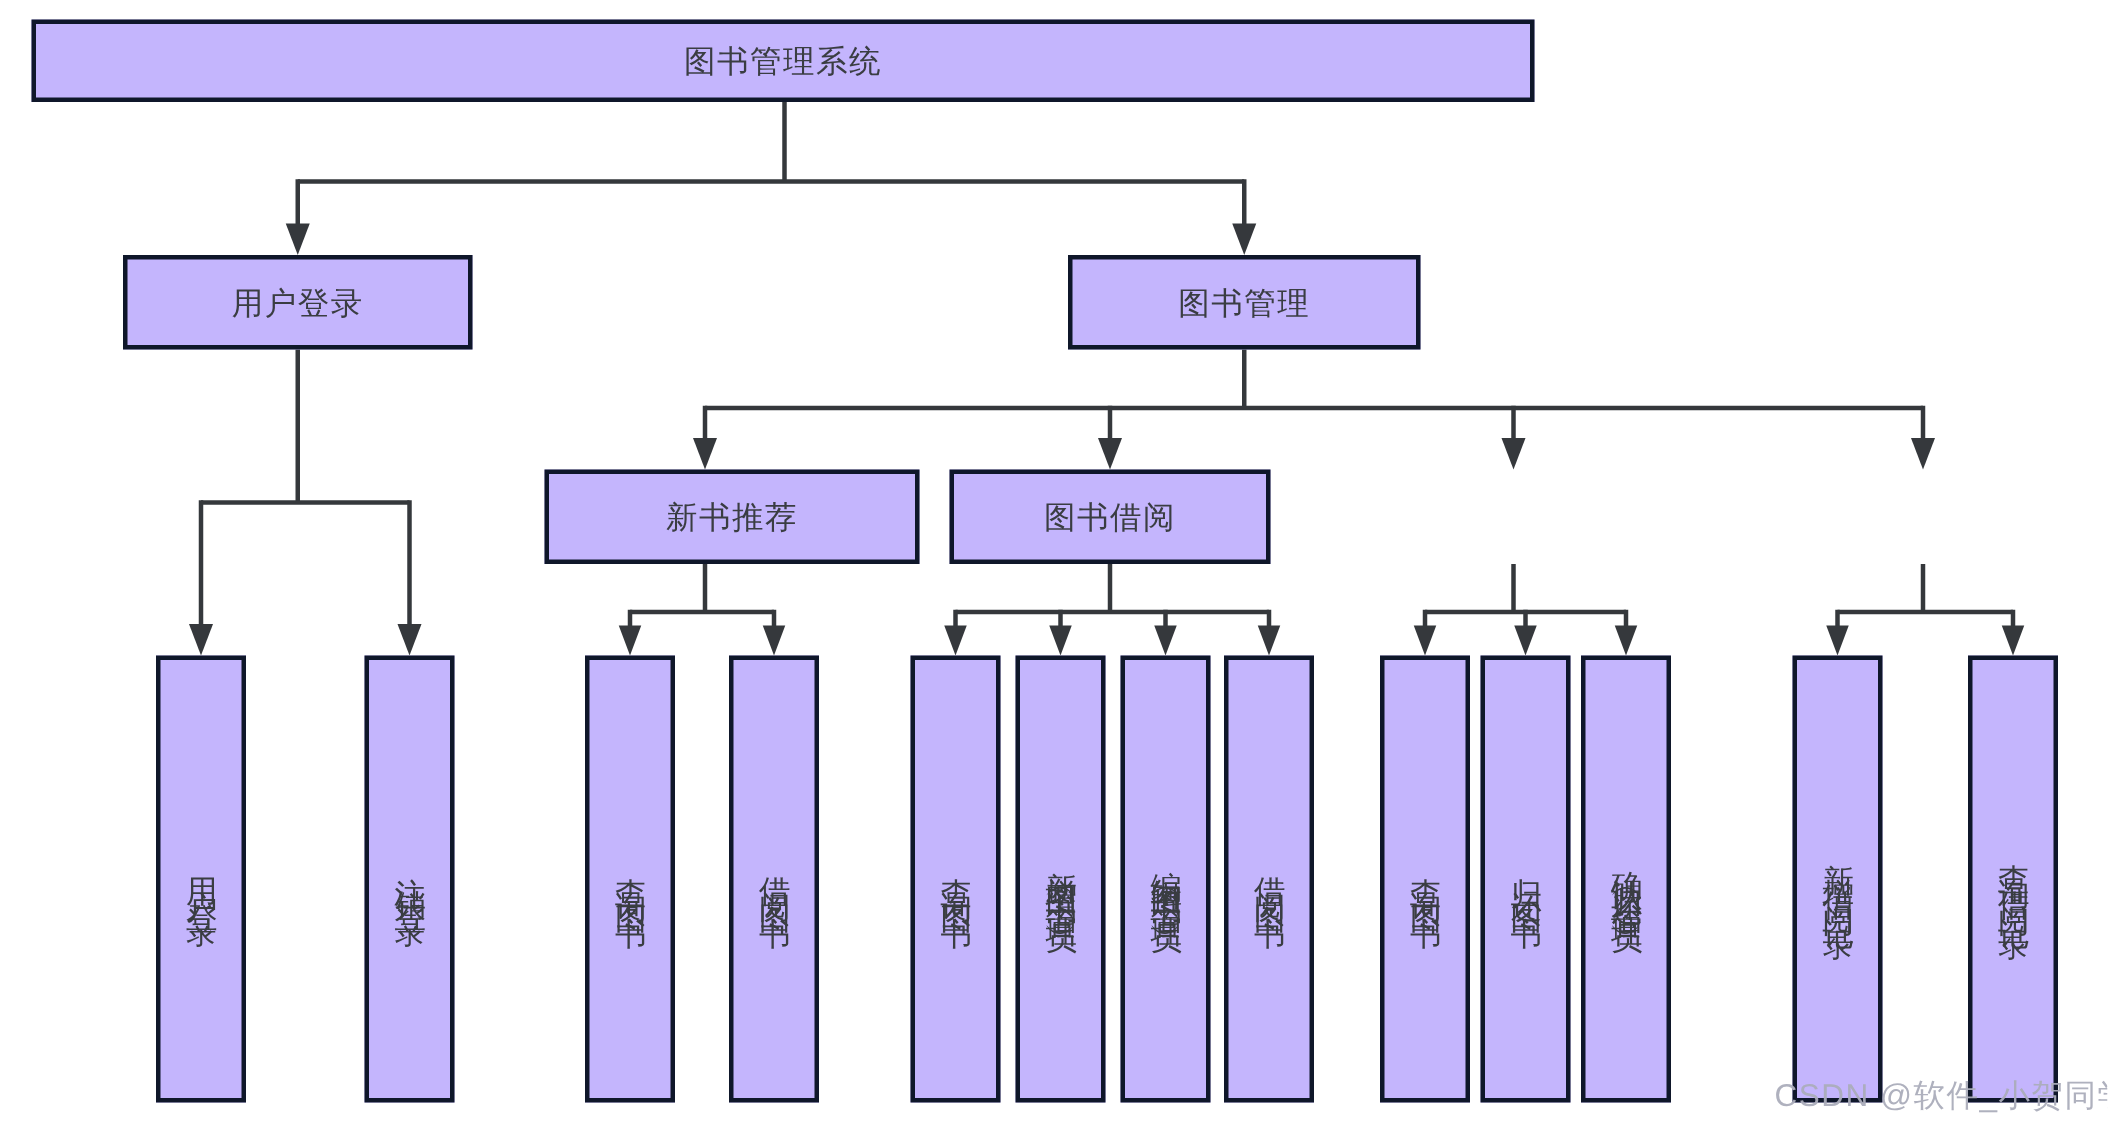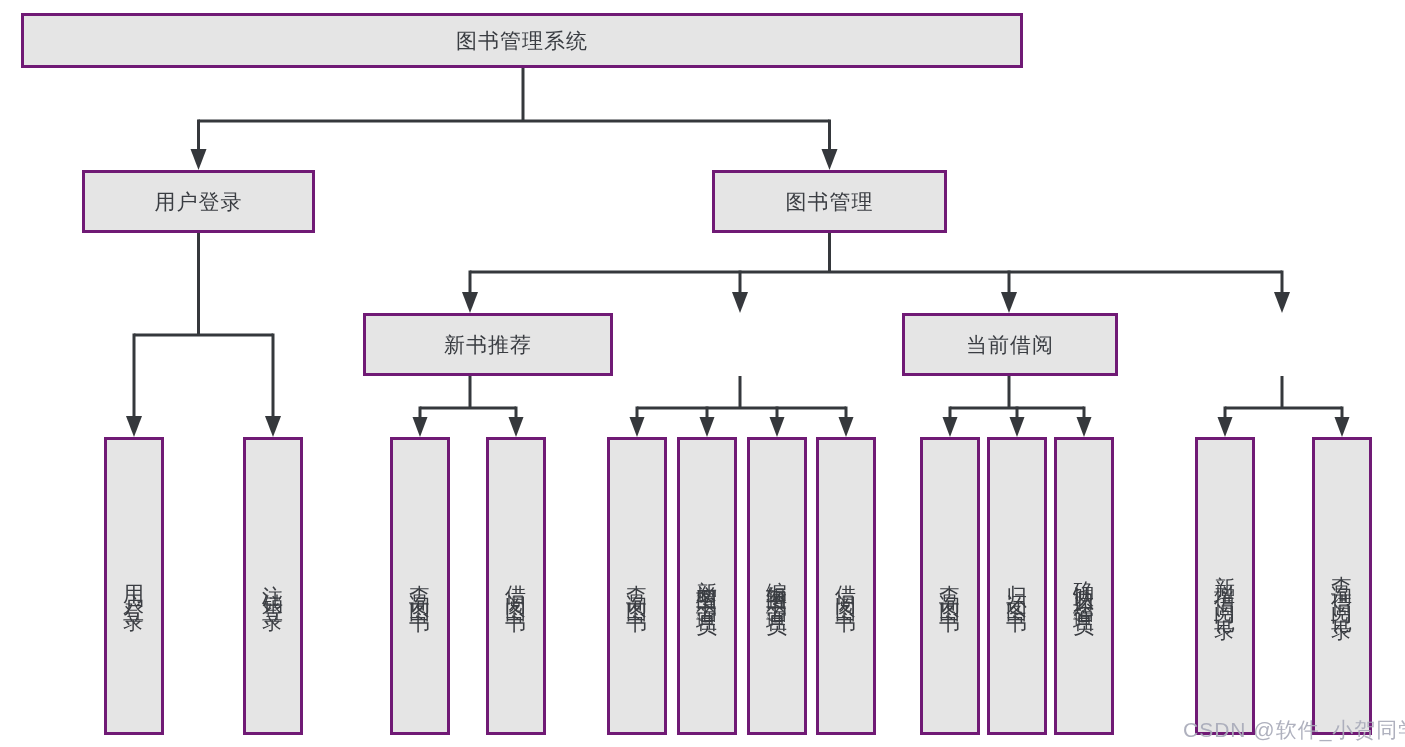--- a/index.html
+++ b/index.html
@@ -12,22 +12,22 @@
     overflow: hidden;
   }
   .wires {
     position: absolute;
     left: 0; top: 0;
     width: 1405px; height: 747px;
   }
   .box {
     position: absolute;
     box-sizing: border-box;
-    border: 3px solid #701a75;
-    background: #e5e5e5;
+    border: 3px solid #0f172a;
+    background: #c4b5fd;
     display: flex;
     align-items: center;
     justify-content: center;
     color: #3a3d42;
     font-size: 21px;
     letter-spacing: 1px;
     z-index: 2;
   }
   .leaf {
     writing-mode: vertical-rl;
@@ -129,22 +129,22 @@
   <div class="box" style="left:82px;top:170px;width:233px;height:63px">
     <span>用户登录</span>
   </div>
   <div class="box" style="left:712px;top:170px;width:235px;height:63px">
     <span>图书管理</span>
   </div>
 
   <div class="box" style="left:363px;top:313px;width:250px;height:63px">
     <span>新书推荐</span>
   </div>
-  <div class="box" style="left:902px;top:313px;width:216px;height:63px">
-    <span>当前借阅</span>
+  <div class="box" style="left:633px;top:313px;width:214px;height:63px">
+    <span>图书借阅</span>
   </div>
 
   <div class="box leaf" style="left:104px;top:437px;width:60px;height:298px">
     <span>用户登录</span>
   </div>
   <div class="box leaf" style="left:243px;top:437px;width:60px;height:298px">
     <span>注销登录</span>
   </div>
 
   <div class="box leaf" style="left:390px;top:437px;width:60px;height:298px">

